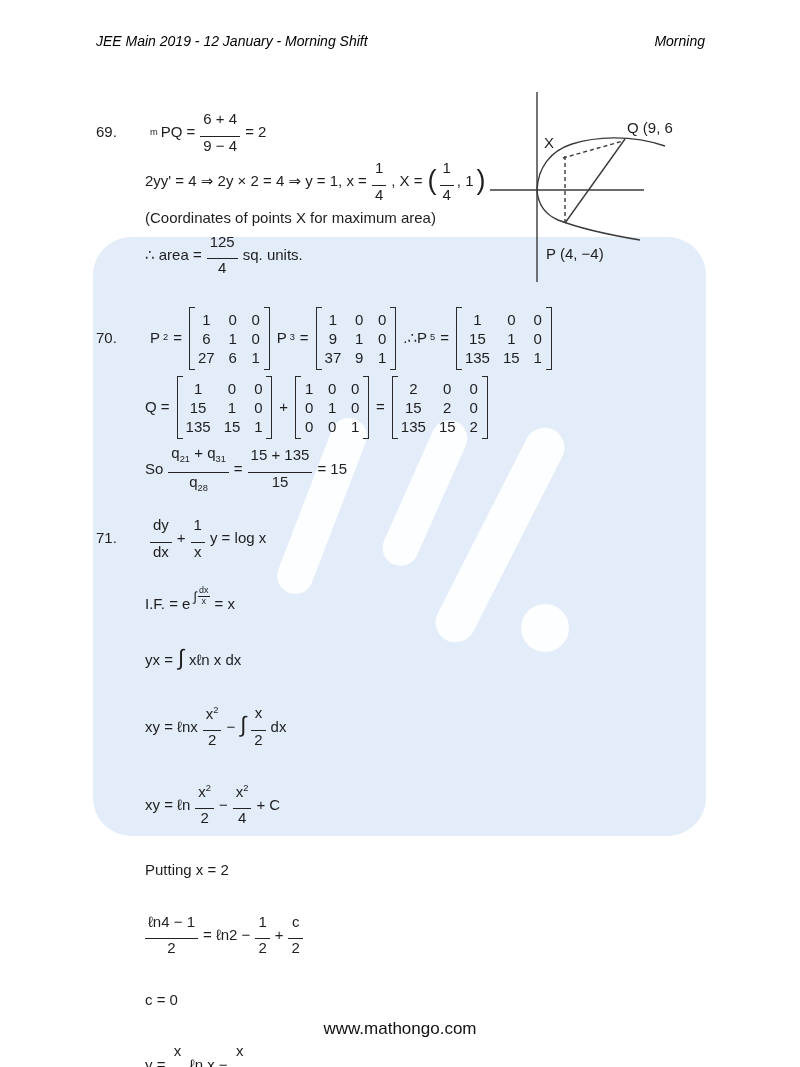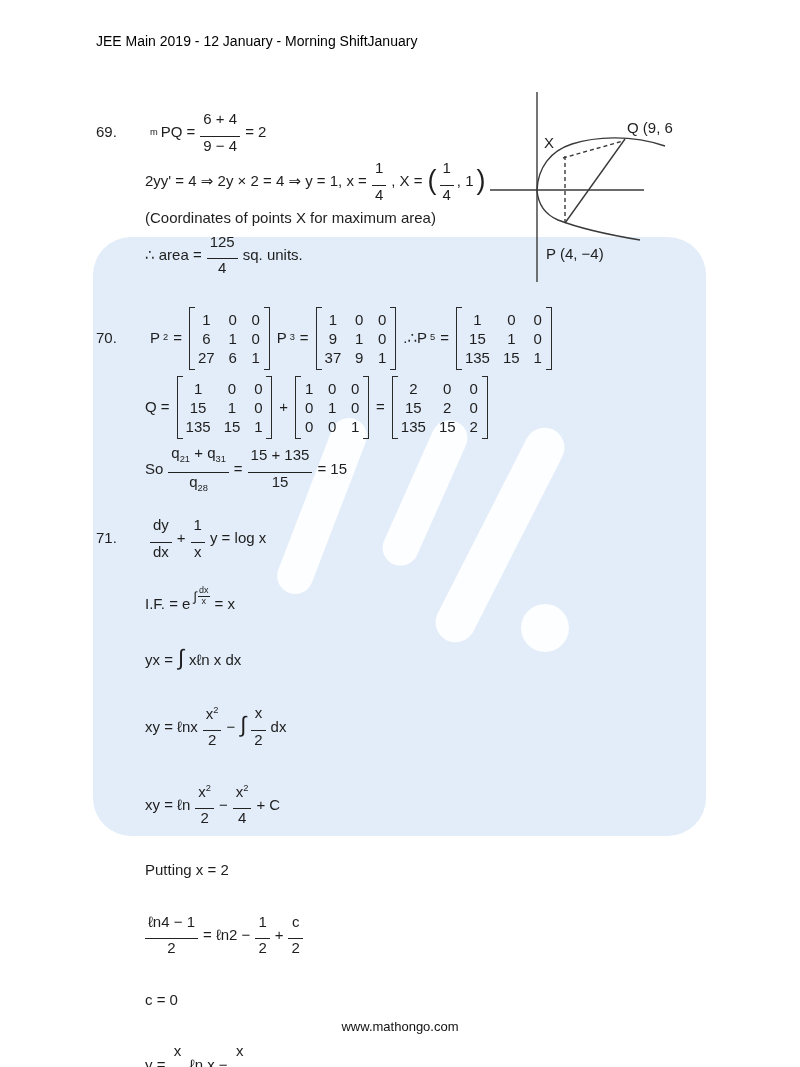--- a/index.html
+++ b/index.html
@@ -2,22 +2,22 @@
 <html style="--panel: #e3edf9; --ink: #1e1e1e;"><head>
 <meta charset="utf-8">
 <title>JEE Main 2019 - 12 January - Morning Shift</title>
 <style>
   :root { --panel:#e3edf9; --ink:#1e1e1e; }
   html,body { margin:0; padding:0; background:#ffffff; }
   body { font-family:"Liberation Sans","DejaVu Sans",sans-serif; }
   .page { position:relative; width:800px; height:1067px; background:#fff; overflow:hidden; color:var(--ink); }
 
   
-  .header { position:absolute; top:33px; left:96px; right:95px; display:flex; font-size:14px; color:#000; }
-  .footer { position:absolute; top:1019px; left:0; width:100%; text-align:center; font-size:13px; color:#111; }
+  .header { position:absolute; top:33px; left:96px; right:95px; display:flex; justify-content:space-between; font-size:14px; color:#000;font-style:italic; }
+  .footer { position:absolute; top:1019px; left:0; width:100%; text-align:center; font-size:17px; color:#111; }
 
   
   .panel { position:absolute; left:93px; top:237px; width:613px; height:599px; background:var(--panel); border-radius:38px; overflow:hidden; z-index:0; }
   .wm-bar,.wm-dot { position:absolute; background:rgba(255,255,255,0.9); }
   .wm-bar { border-radius:999px; }
   #bar-a { left:211px; top:176px; width:36px; height:186px; transform:rotate(21deg); }
   #bar-b { left:314px; top:178px; width:36px; height:156px; transform:rotate(24deg); }
   #bar-c { left:387px; top:180px; width:40px; height:236px; transform:rotate(27deg); }
   #wm-dot { left:428px; top:367px; width:48px; height:48px; border-radius:50%; }
 
@@ -56,21 +56,21 @@
   .tfn { display:block; border-bottom:1px solid #222; padding:0 1px; }
   .tfd { display:block; }
 </style>
 </head>
 <body>
 
 <div class="page">
 
   <div class="header">
     <span>JEE Main 2019 - 12 January - Morning Shift</span>
-    <span>January</span>
+    <span>Morning</span>
   </div>
 
   <div class="panel">
     <div class="wm-bar" id="bar-a"></div>
     <div class="wm-bar" id="bar-b"></div>
     <div class="wm-bar" id="bar-c"></div>
     <div class="wm-dot" id="wm-dot"></div>
   </div>
 
   <svg class="diagram" width="195" height="200" viewBox="0 0 195 200" xmlns="http://www.w3.org/2000/svg">

